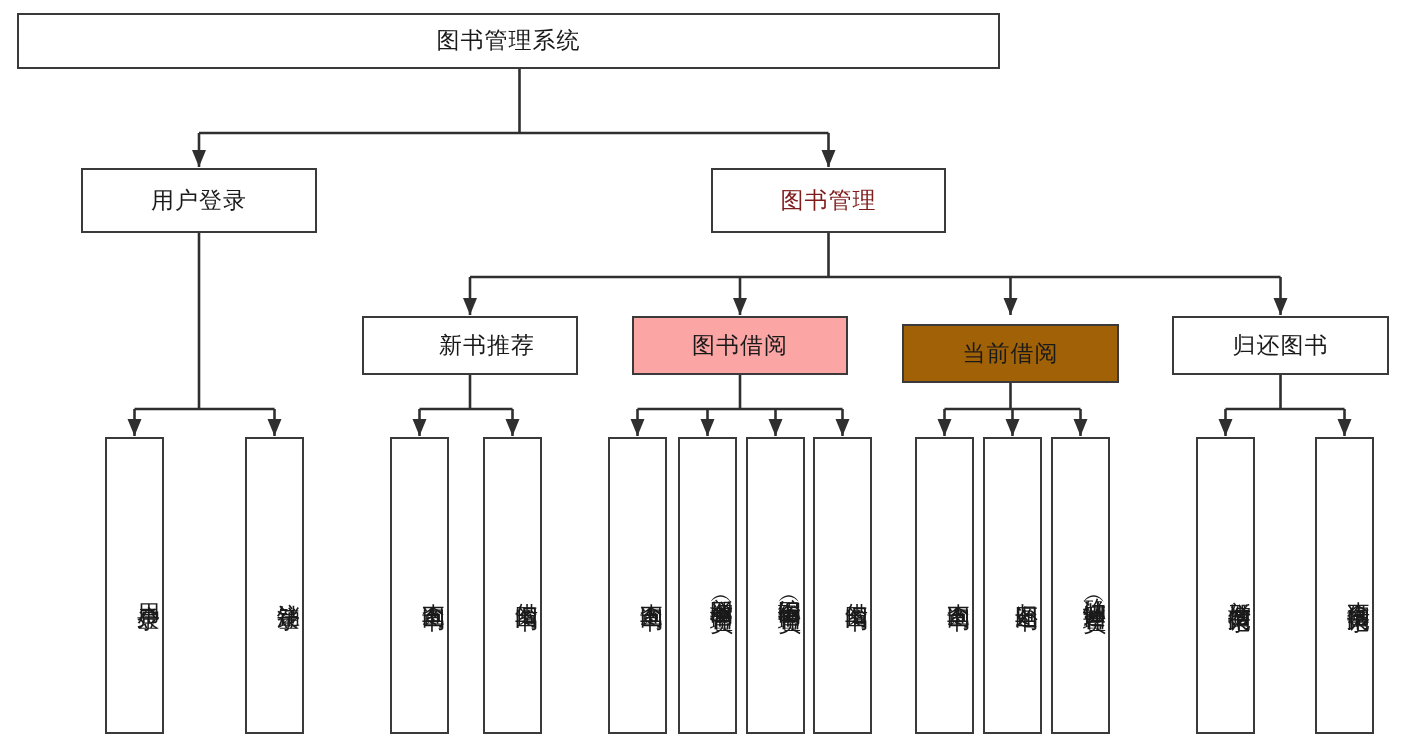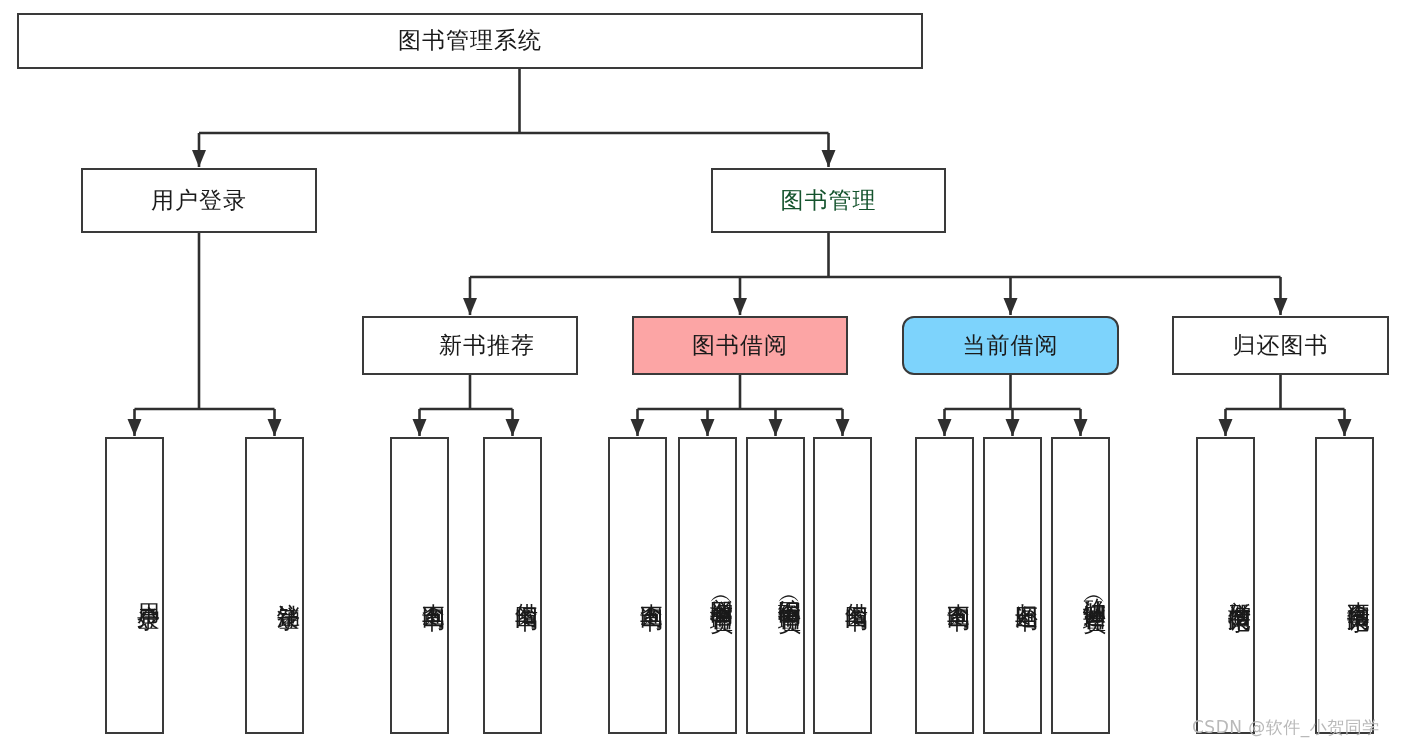--- a/index.html
+++ b/index.html
@@ -114,36 +114,36 @@
       <polygon points="1073.5,419 1087.5,419 1080.5,436" fill="#2f2f2f"></polygon>
       <line x1="1280.5" y1="375" x2="1280.5" y2="409" stroke="#2f2f2f" stroke-width="2.6"></line>
       <line x1="1225.5" y1="409" x2="1344.5" y2="409" stroke="#2f2f2f" stroke-width="2.6"></line>
       <line x1="1225.5" y1="409" x2="1225.5" y2="436" stroke="#2f2f2f" stroke-width="2.6"></line>
       <polygon points="1218.5,419 1232.5,419 1225.5,436" fill="#2f2f2f"></polygon>
       <line x1="1344.5" y1="409" x2="1344.5" y2="436" stroke="#2f2f2f" stroke-width="2.6"></line>
       <polygon points="1337.5,419 1351.5,419 1344.5,436" fill="#2f2f2f"></polygon>
     </svg>
 
   <div id="nodes">
-      <div class="node horiz" style="left: 17px; top: 13px; width: 906px; height: 56px; border-color: rgb(58, 58, 58); background: rgb(255, 255, 255); color: rgb(26, 26, 26);">
+      <div class="node horiz" style="left: 17px; top: 13px; width: 983px; height: 56px; border-color: rgb(58, 58, 58); background: rgb(255, 255, 255); color: rgb(26, 26, 26);">
         <span class="txt">图书管理系统</span>
       </div>
       <div class="node horiz" style="left: 81px; top: 168px; width: 236px; height: 65px; border-color: rgb(58, 58, 58); background: rgb(255, 255, 255); color: rgb(26, 26, 26);">
         <span class="txt">用户登录</span>
       </div>
-      <div class="node horiz" style="left: 711px; top: 168px; width: 235px; height: 65px; border-color: rgb(58, 58, 58); background: rgb(255, 255, 255); color: #14532d; text-align: right;">
+      <div class="node horiz" style="left: 711px; top: 168px; width: 235px; height: 65px; border-color: rgb(58, 58, 58); background: rgb(255, 255, 255); color: #7f1d1d; text-align: right;">
         <span class="txt">图书管理</span>
       </div>
       <div class="node horiz" style="left: 362px; top: 316px; width: 216px; height: 59px; border-color: rgb(58, 58, 58); background: rgb(255, 255, 255); color: rgb(26, 26, 26); padding-left: 34px;">
         <span class="txt">新书推荐</span>
       </div>
       <div class="node horiz" style="left: 632px; top: 316px; width: 216px; height: 59px; border-color: rgb(58, 58, 58); background: #fca5a5; color: rgb(26, 26, 26);">
         <span class="txt">图书借阅</span>
       </div>
-      <div class="node horiz" style="left: 902px; top: 316px; width: 217px; height: 59px; border-color: rgb(58, 58, 58); background: #7dd3fc; color: rgb(26, 26, 26); border-radius: 12px;">
+      <div class="node horiz" style="left: 902px; top: 324px; width: 217px; height: 59px; border-color: rgb(58, 58, 58); background: #a16207; color: rgb(26, 26, 26);">
         <span class="txt">当前借阅</span>
       </div>
       <div class="node horiz" style="left: 1172px; top: 316px; width: 217px; height: 59px; border-color: rgb(58, 58, 58); background: rgb(255, 255, 255); color: rgb(26, 26, 26);">
         <span class="txt">归还图书</span>
       </div>
       <div class="node vert" style="left: 105px; top: 437px; width: 59px; height: 297px; border-color: rgb(58, 58, 58); background: rgb(255, 255, 255); color: rgb(26, 26, 26);">
         <span class="txt">用户登录</span>
       </div>
       <div class="node vert" style="left: 245px; top: 437px; width: 59px; height: 297px; border-color: rgb(58, 58, 58); background: rgb(255, 255, 255); color: rgb(26, 26, 26);">
         <span class="txt">注销登录</span>
@@ -176,15 +176,14 @@
         <span class="txt">确认归还（管理员）</span>
       </div>
       <div class="node vert" style="left: 1196px; top: 437px; width: 59px; height: 297px; border-color: rgb(58, 58, 58); background: rgb(255, 255, 255); color: rgb(26, 26, 26);">
         <span class="txt">新增借阅记录</span>
       </div>
       <div class="node vert" style="left: 1315px; top: 437px; width: 59px; height: 297px; border-color: rgb(58, 58, 58); background: rgb(255, 255, 255); color: rgb(26, 26, 26);">
         <span class="txt">查询借阅记录</span>
       </div>
     </div>
 
-  <div class="watermark" style="left: 1192px; top: 716px;">CSDN @软件_小贺同学</div>
 
 </div>
 
 </body></html>

